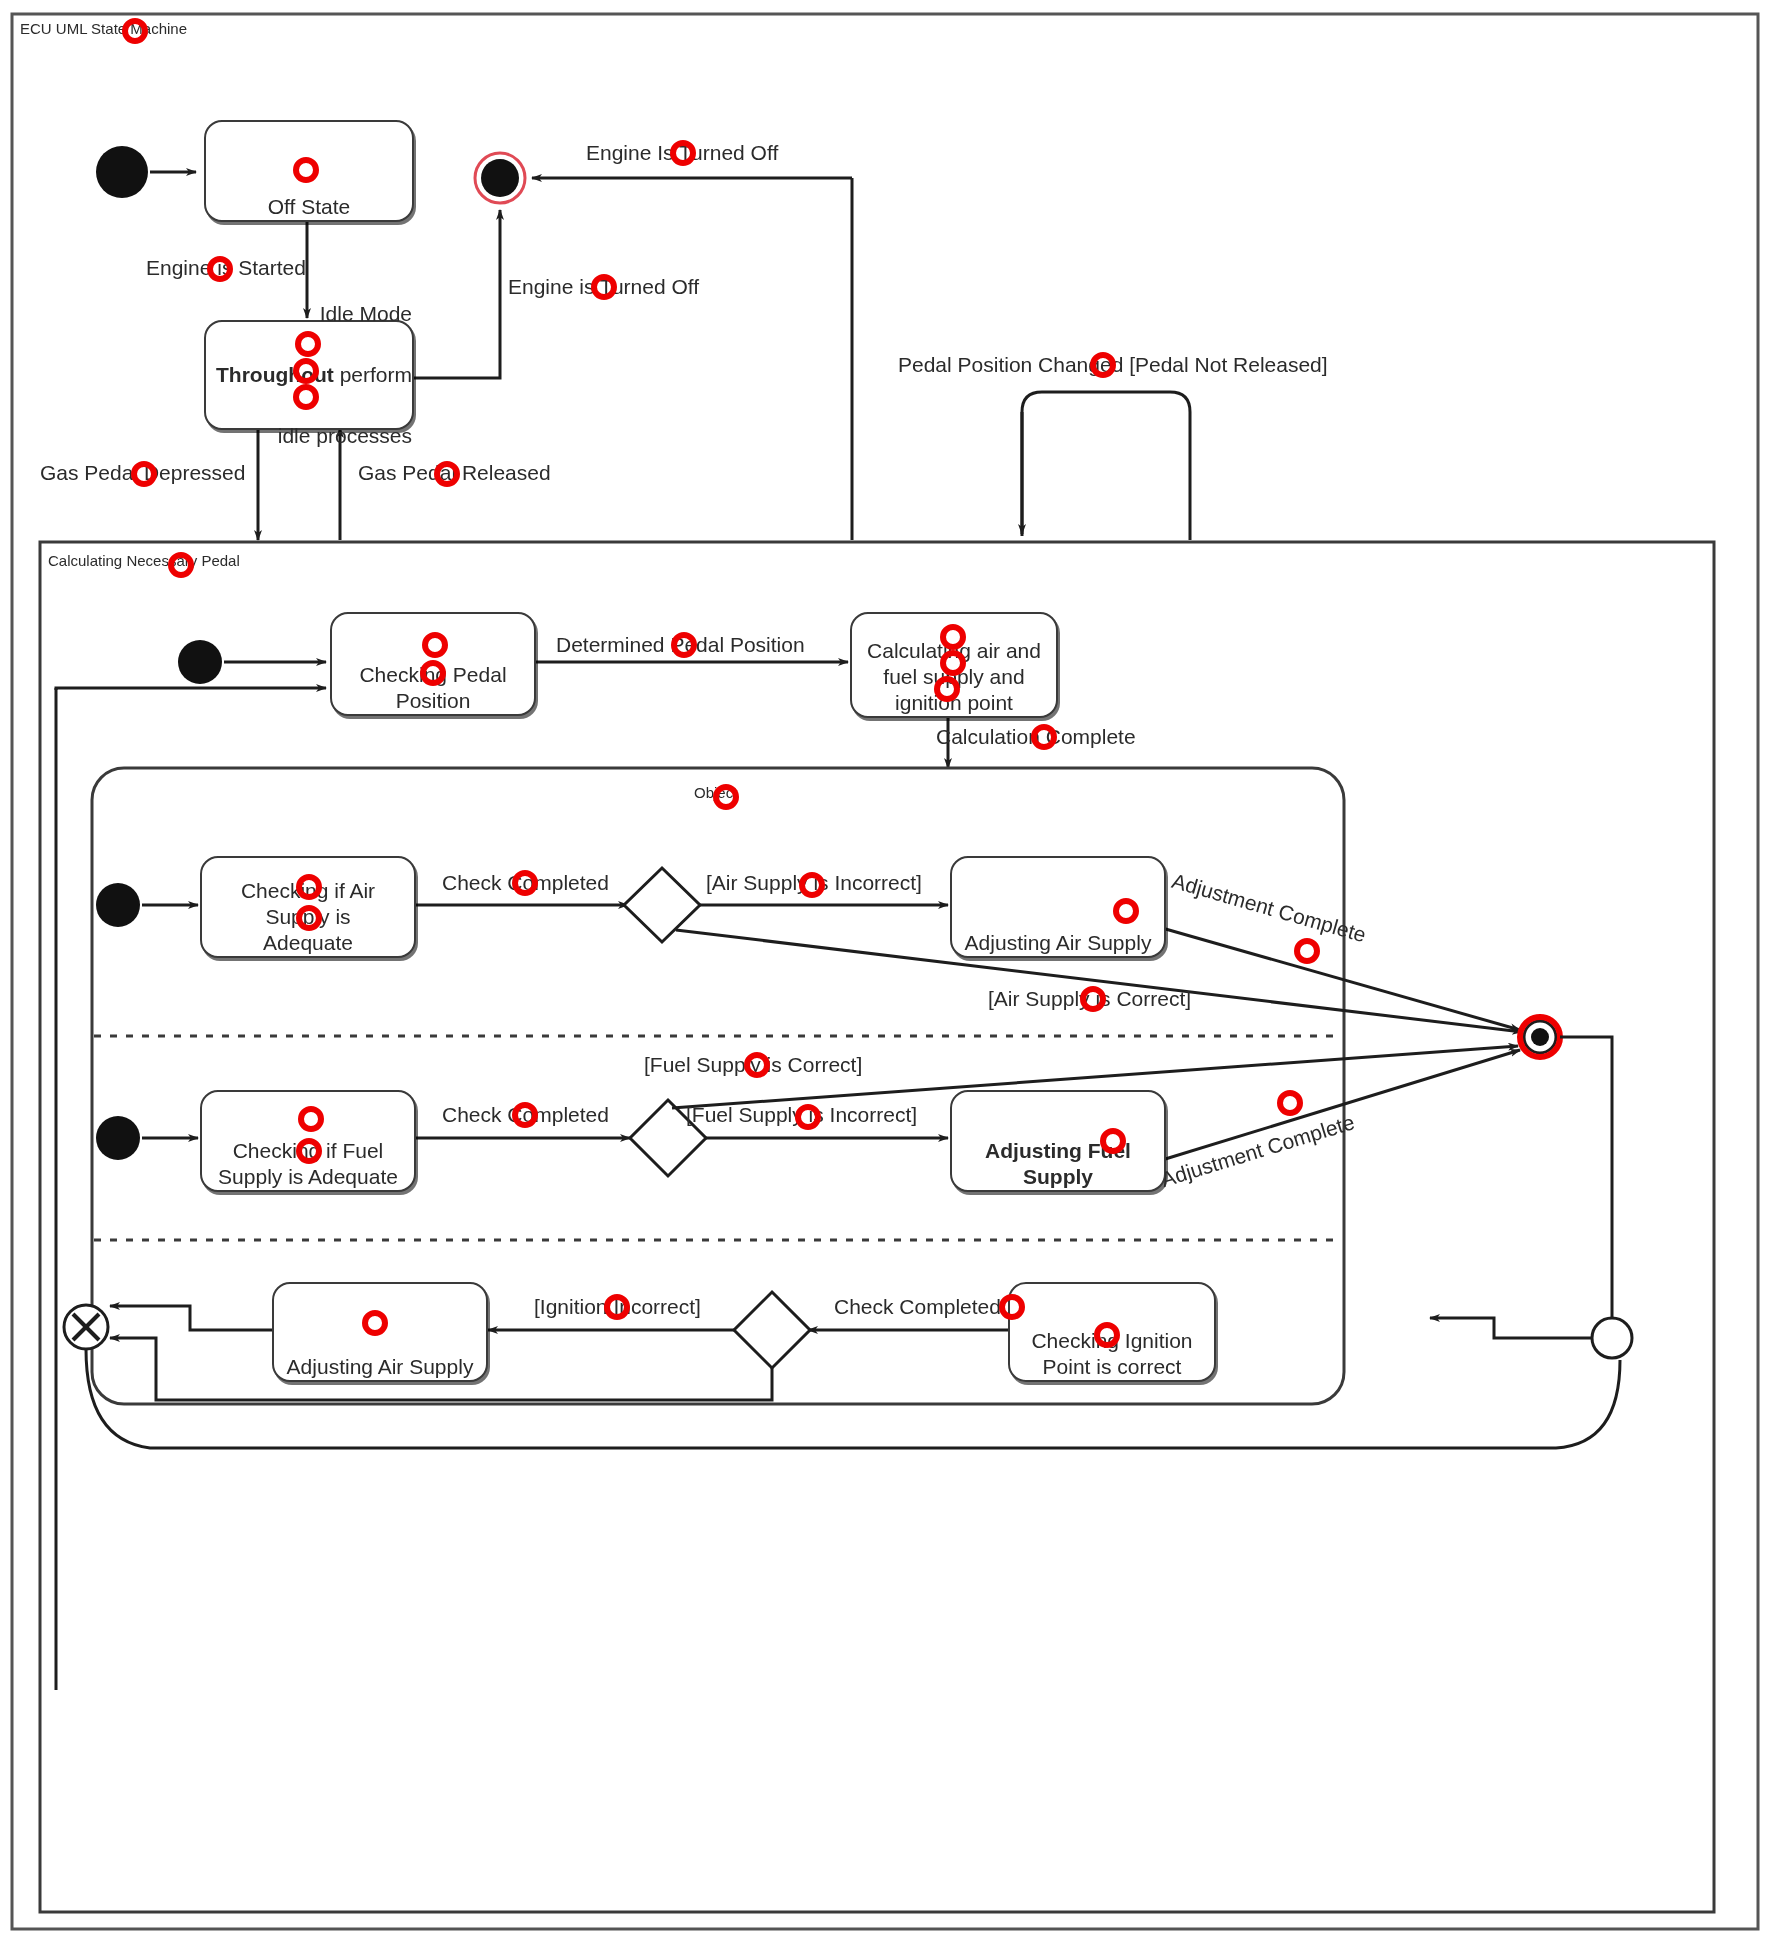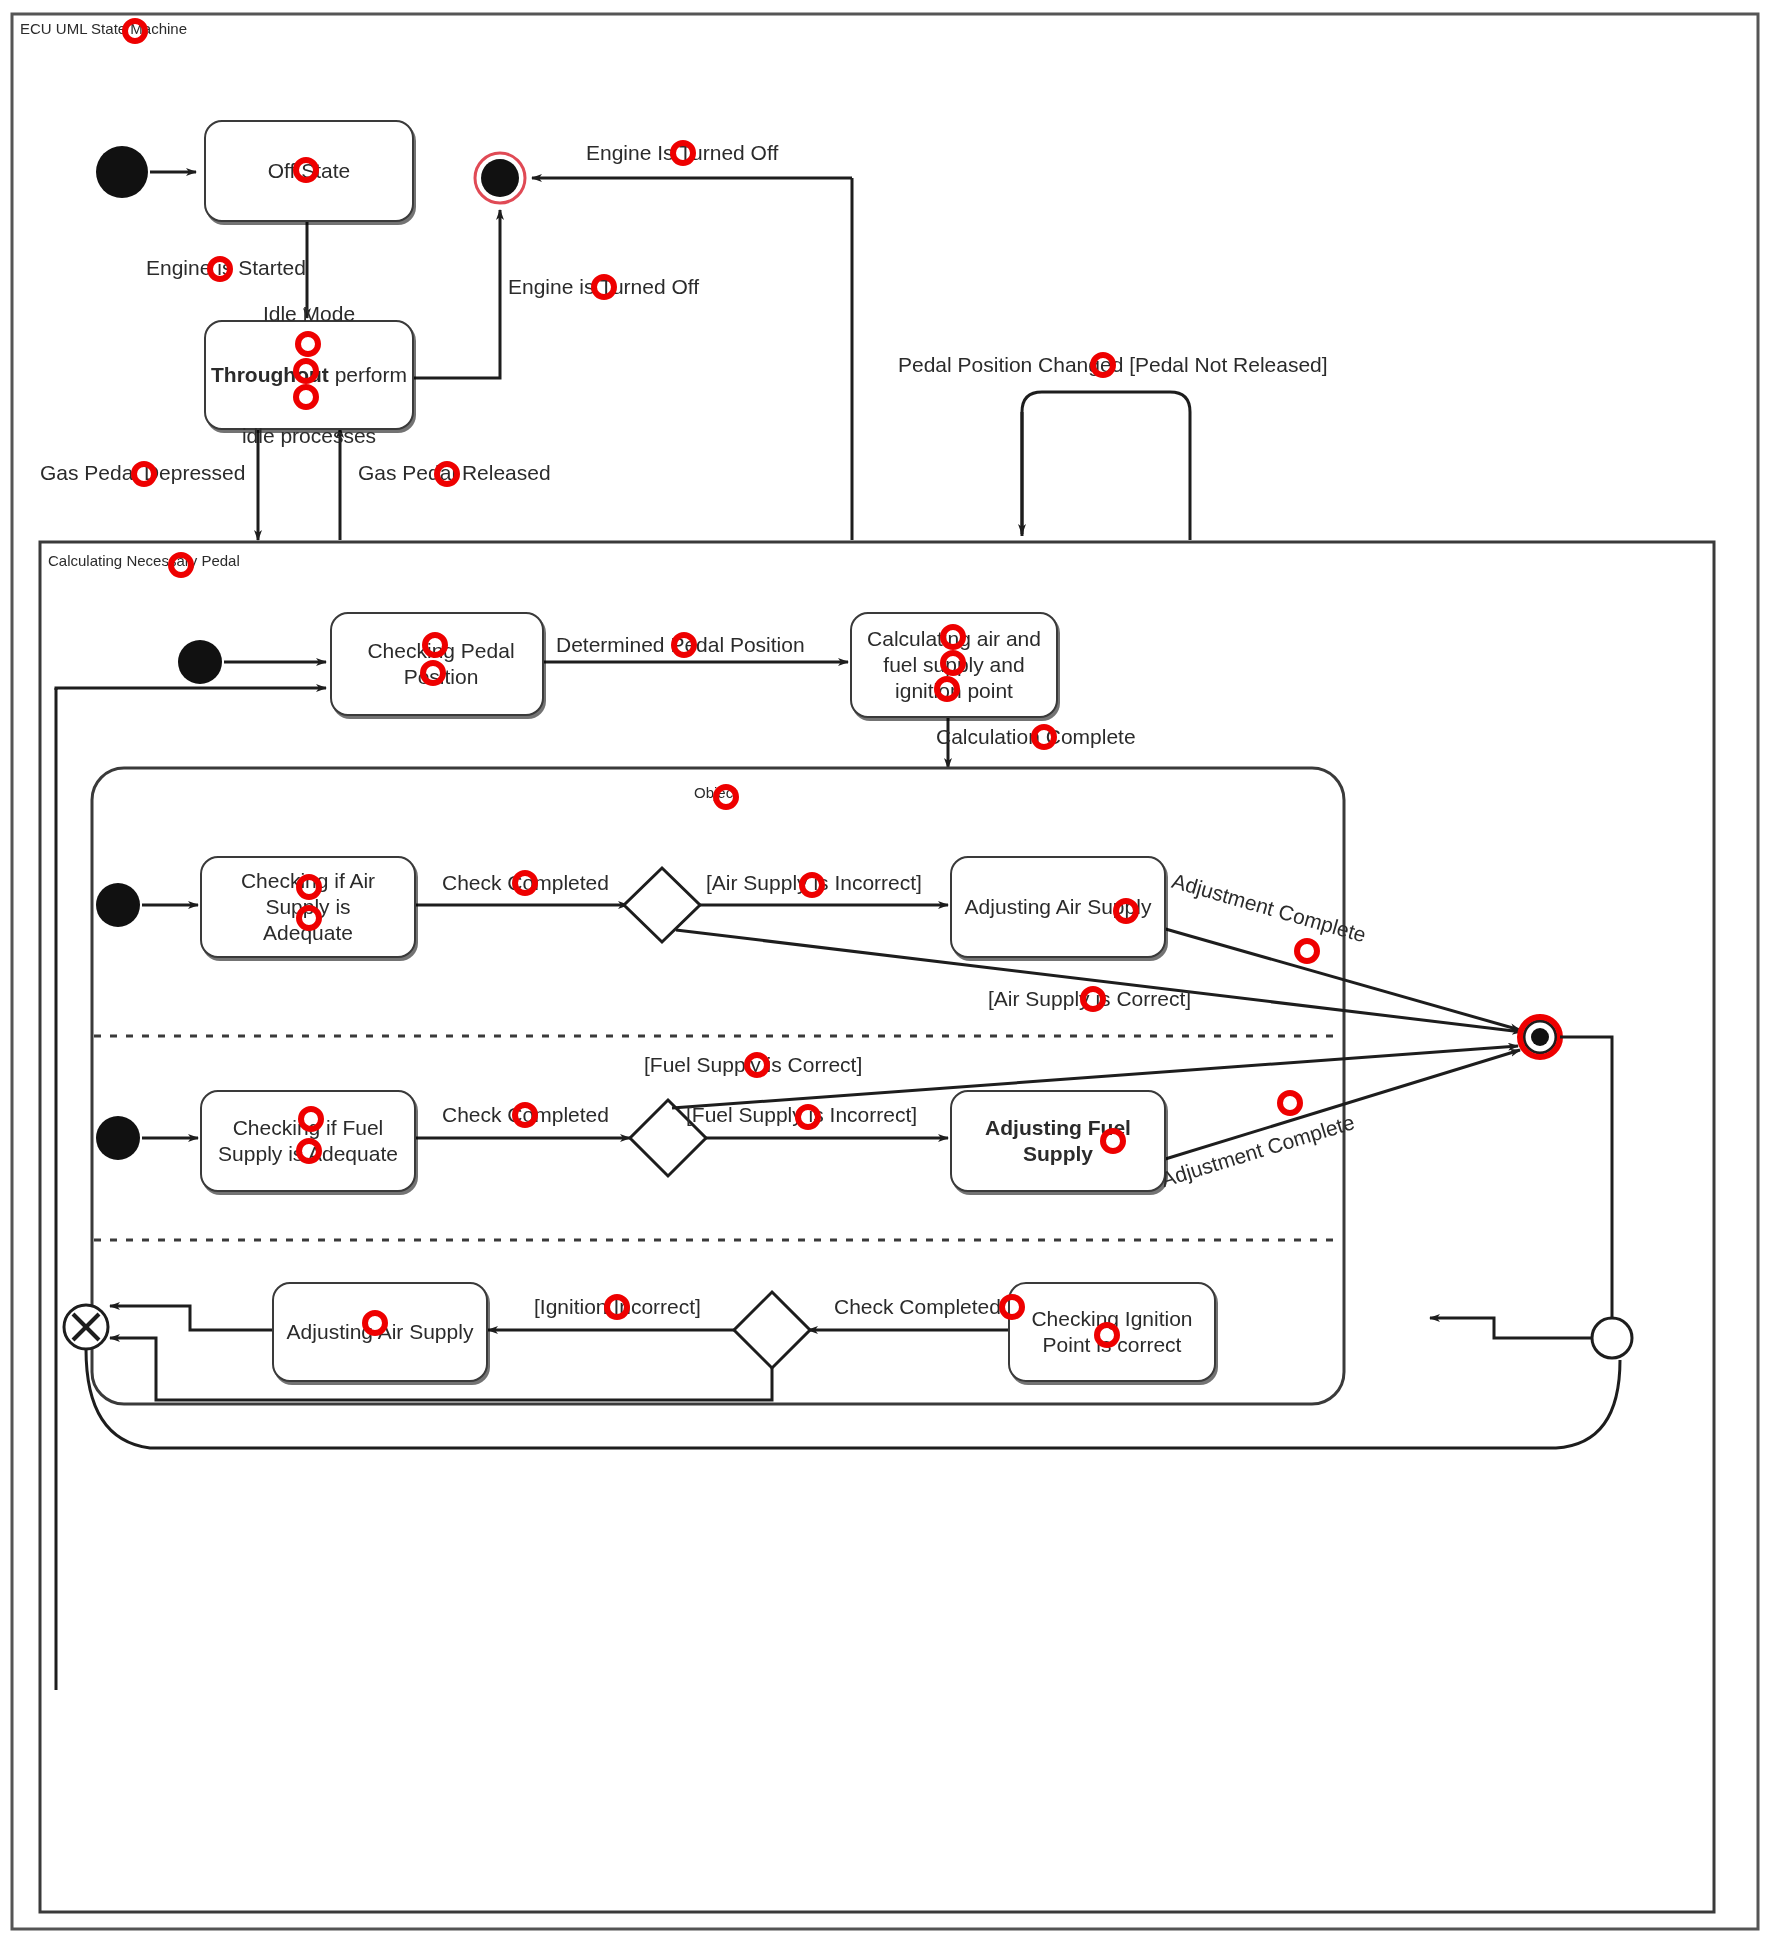--- a/index.html
+++ b/index.html
@@ -1,20 +1,20 @@
 <!DOCTYPE html>
 <html><head>
 <meta charset="utf-8">
 <style>
   html,body{margin:0;padding:0;background:#ffffff;}
   body{font-family:"Liberation Sans", sans-serif;color:#1a1a1a;}
   #stage{position:relative;width:1770px;height:1943px;overflow:hidden;background:#fff;}
   svg#canvas{position:absolute;left:0;top:0;width:1770px;height:1943px;}
   .lbl{position:absolute;font-size:21px;line-height:25px;color:#2b2b2b;white-space:nowrap;}
-  .statebox{position:absolute;display:flex;align-items:center;justify-content:center;
+  .statebox{position:absolute;display:flex;align-items:flex-end;justify-content:center;
             text-align:center;font-size:21px;line-height:26px;color:#2b2b2b;
             border:2px solid #3a3a3a;border-radius:18px;background:#fff;
             box-shadow:2px 3px 0 rgba(0,0,0,0.55);}
   .regionlabel{position:absolute;font-size:15px;color:#2b2b2b;white-space:nowrap;}
   .marker{position:absolute;border-radius:50%;border:6px solid #ee0000;background:transparent;
           width:26px;height:26px;box-sizing:border-box;}
   .diag{transform-origin:left top;}
 </style>
 </head>
 <body>
@@ -120,21 +120,21 @@
 </div>
 
 <div class="statebox" style="left:204px;top:320px;width:206px;height:106px;flex-direction:column;gap:35px;">
   <span>Idle Mode</span>
   <span>
     <b>Throughout</b><span> perform</span>
   </span>
   <span>idle processes</span>
 </div>
 
-<div class="statebox" style="left:330px;top:612px;width:202px;height:100px;padding-left:8px;">
+<div class="statebox" style="left:330px;top:612px;width:202px;height:100px;">
   <span style="padding:0 12px;">Checking Pedal Position</span>
 </div>
 
 <div class="statebox" style="left:850px;top:612px;width:204px;height:102px;">
   <span style="padding:0 8px;">Calculating air and fuel supply and ignition point</span>
 </div>
 
 <div class="statebox" style="left:200px;top:856px;width:212px;height:98px;">
   <span style="padding:0 24px;">Checking if Air Supply is Adequate</span>
 </div>

